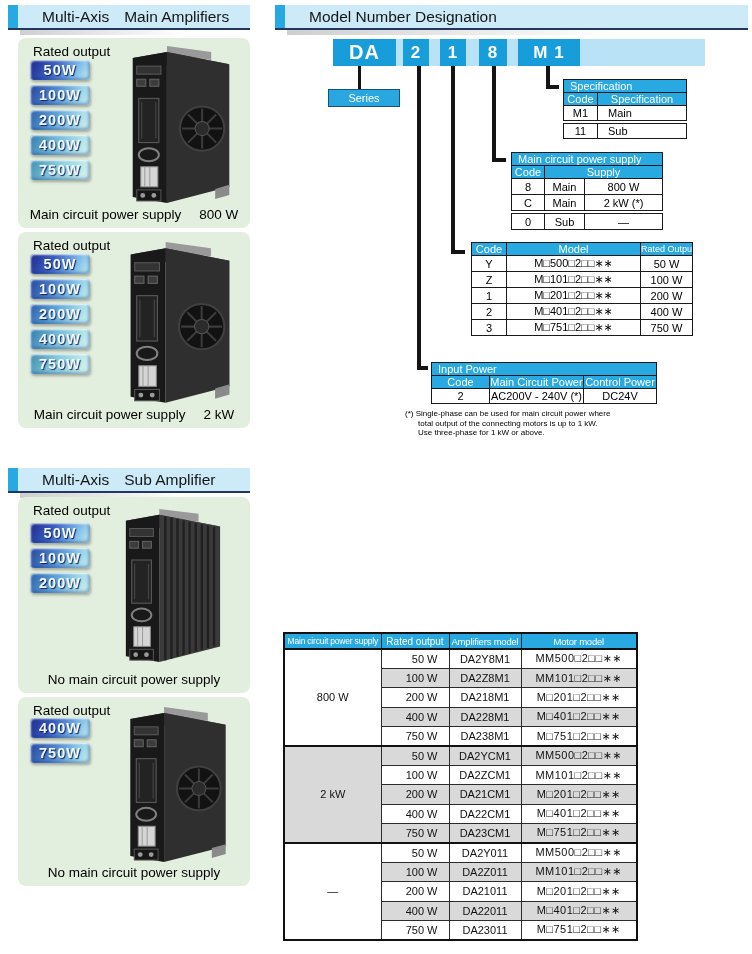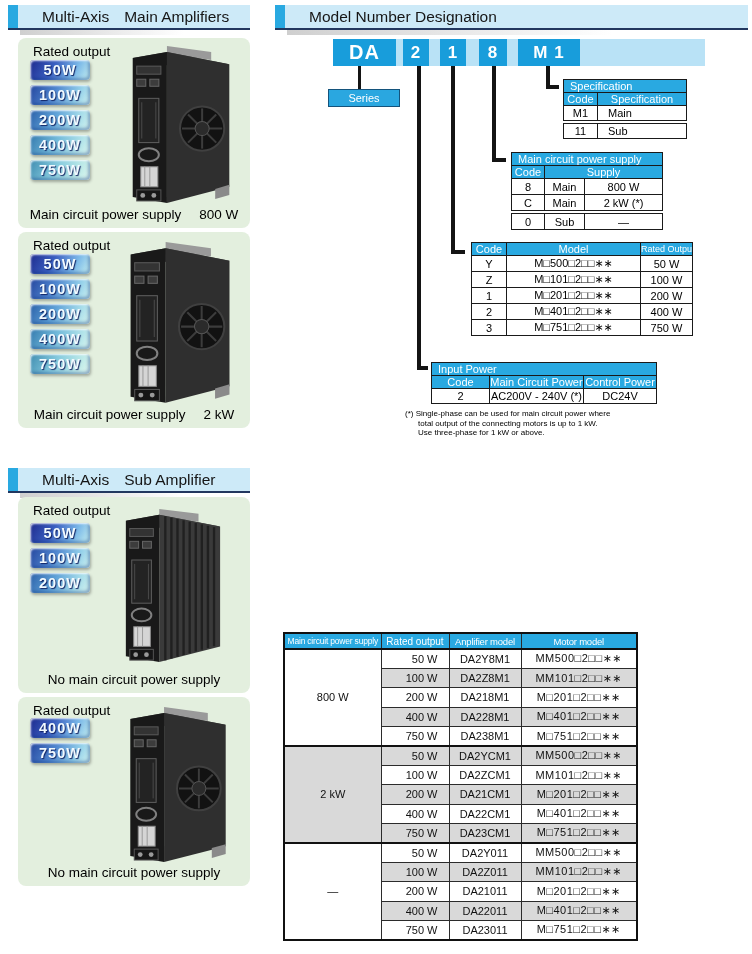--- a/index.html
+++ b/index.html
@@ -378,21 +378,21 @@
     <colgroup>
         <col style="width:97px">
         <col style="width:68px">
         <col style="width:72px">
         <col style="width:116px">
       </colgroup>
     <thead>
       <tr>
         <th class="cnd">Main circuit power supply</th>
         <th>Rated output</th>
-        <th class="cnd" style="font-size:9.5px">Anplifier model</th>
+        <th class="cnd" style="font-size:9.5px">Amplifiers model</th>
         <th class="cnd" style="font-size:9.5px">Motor model</th>
       </tr>
     </thead>
     <tbody>
       <tr class="odd gtop">
         <td class="grp" rowspan="5">800 W</td>
         <td class="ro">50 W</td>
         <td>DA2Y8M1</td>
         <td class="mm">MM500□2□□∗∗</td>
       </tr>

